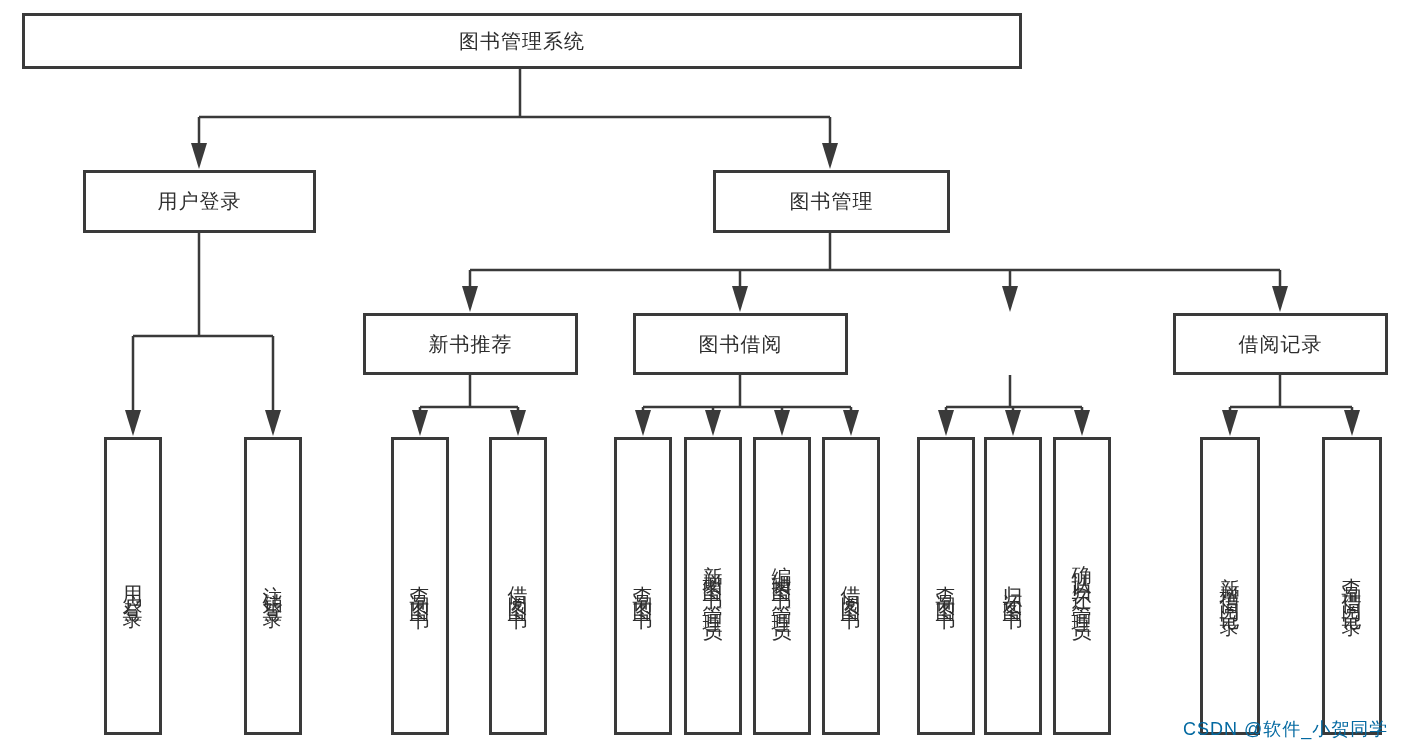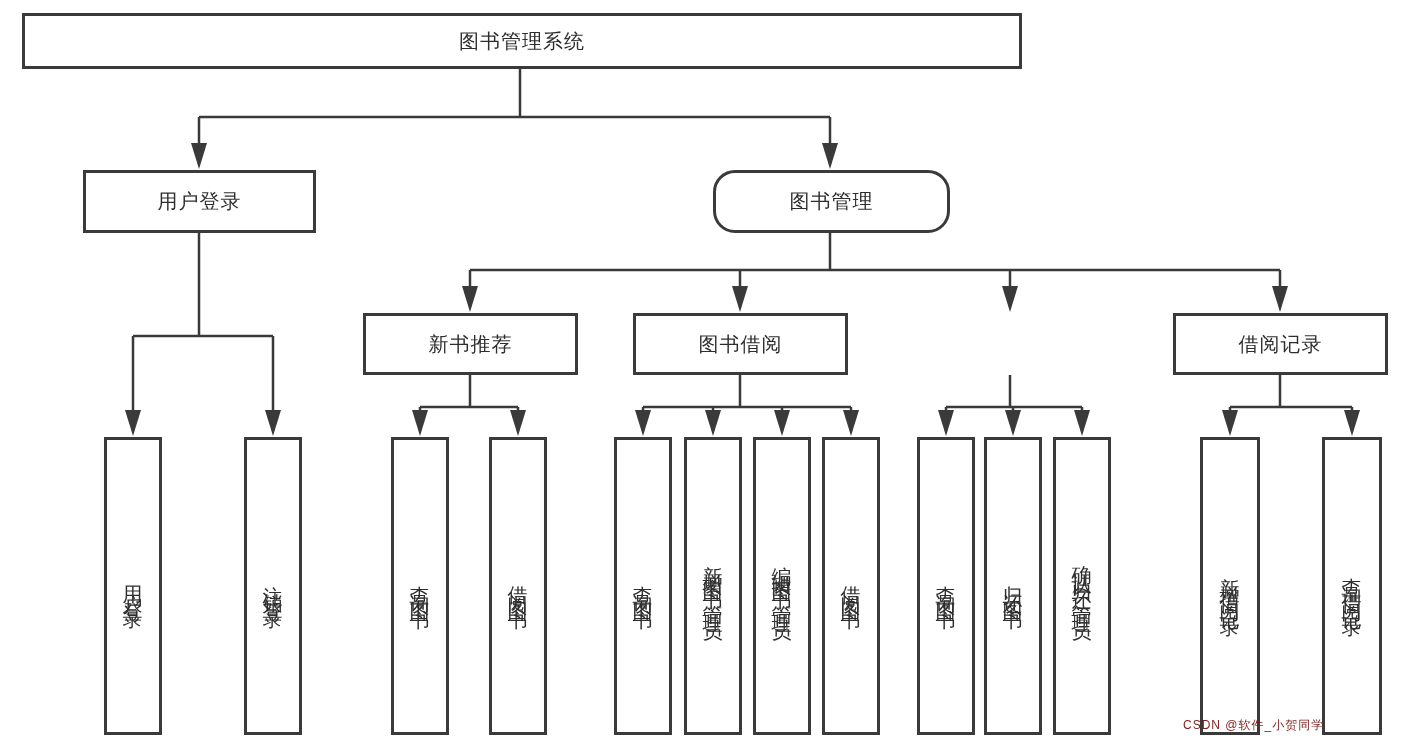--- a/index.html
+++ b/index.html
@@ -44,22 +44,22 @@
     text-orientation: mixed;
     font-size: 20px;
     letter-spacing: 8px;
     line-height: 1;
   }
   .box-v span {
     display: block;
   }
   .watermark {
     position: absolute;
-    color: #7f1d1d;
-    font-size: 12px;
+    color: #0369a1;
+    font-size: 18px;
     letter-spacing: 1px;
     white-space: nowrap;
     z-index: 5;
   }
 </style>
 </head>
 <body>
 
 <div class="stage">
 
@@ -103,21 +103,21 @@
     </g>
   </svg>
 
   <div class="box box-h" style="left:22px; top:13px; width:1000px; height:56px;">
     <span>图书管理系统</span>
   </div>
 
   <div class="box box-h" style="left:83px; top:170px; width:233px; height:63px;">
     <span>用户登录</span>
   </div>
-  <div class="box box-h" style="left:713px; top:170px; width:237px; height:63px;border-radius:22px;">
+  <div class="box box-h" style="left:713px; top:170px; width:237px; height:63px;">
     <span>图书管理</span>
   </div>
 
   <div class="box box-h" style="left:633px; top:313px; width:215px; height:62px;">
     <span>图书借阅</span>
   </div>
   <div class="box box-h" style="left:363px; top:313px; width:215px; height:62px;">
     <span>新书推荐</span>
   </div>
   <div class="box box-h" style="left:1173px; top:313px; width:215px; height:62px;">

